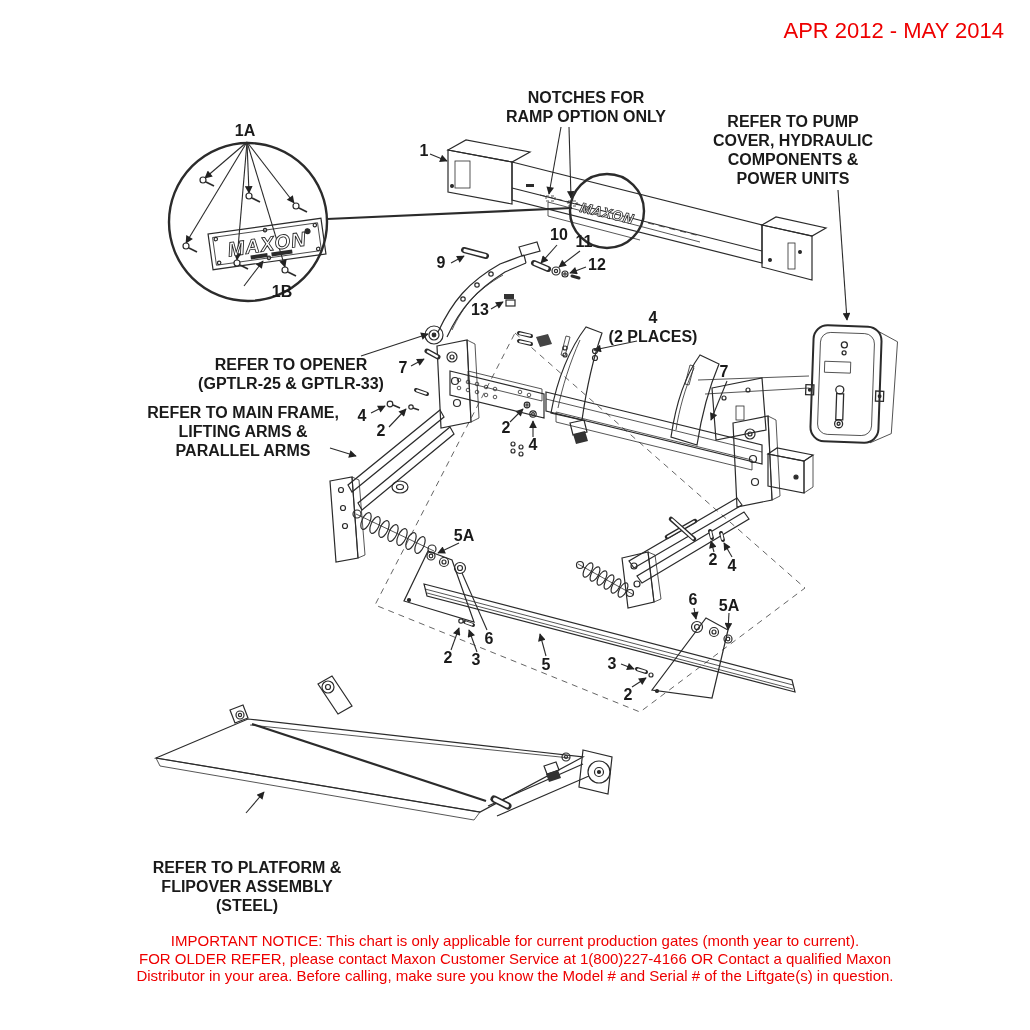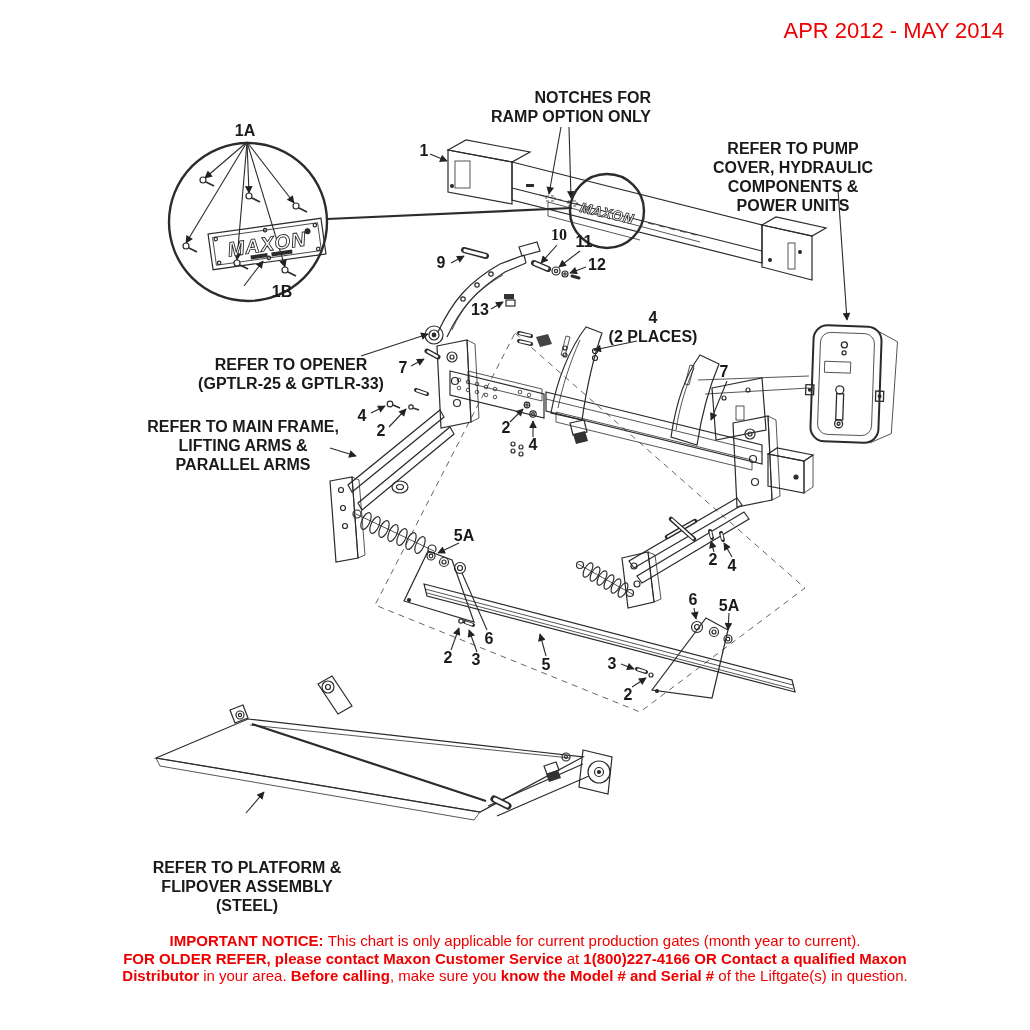--- a/index.html
+++ b/index.html
@@ -15,21 +15,21 @@
   .cap{stroke:var(--line-color);stroke-linecap:round;fill:none;}
   .capw{stroke:#fff;stroke-linecap:round;fill:none;}
   .pl{position:absolute;transform:translate(-50%,-50%);font-weight:bold;font-size:16px;
       white-space:nowrap;z-index:5;}
   .anno{position:absolute;transform:translateX(-50%);text-align:center;font-weight:bold;
         font-size:16px;line-height:19px;white-space:nowrap;z-index:5;}
   .hdr{position:absolute;right:26px;top:18px;font-weight:normal;font-size:22px;
        color:var(--accent-red);white-space:nowrap;z-index:6;}
   .notice{position:absolute;left:0;right:0;top:932px;text-align:center;
           font-size:15px;line-height:17.5px;color:var(--accent-red);z-index:6;}
-  .notice b{font-weight:bold;}
+  .notice b{font-weight:normal;}
   .logo-text{font-weight:bold;font-style:italic;fill:#fff;stroke:var(--line-color);}
 </style>
 </head>
 <body>
 
 <div id="stage">
 
   <svg id="art" width="1030" height="1030" viewBox="0 0 1030 1030">
     <defs>
       <marker id="ah" viewBox="0 0 10 10" refX="9" refY="5" markerWidth="9" markerHeight="7" orient="auto-start-reverse">
@@ -395,54 +395,54 @@
         <circle cx="599" cy="772" r="1.5" fill="#2b2b2b"></circle>
       <path d="M494,799 L508,806" class="cap" stroke-width="7"></path>
       <path d="M495,799.5 L507,805.5" class="capw" stroke-width="4"></path>
       <polygon points="544,766 556,762 559,770 547,774"></polygon>
       <polygon points="546,774 558,770 561,778 549,782" fill="#333" stroke="none"></polygon>
     </g>
   </svg>
 
   <div class="hdr">APR 2012 - MAY 2014</div>
 
-  <div class="anno" style="left:571px;top:88px;text-align:right;">
+  <div class="anno" style="left:586px;top:88px;">
     <div>NOTCHES FOR</div>
     <div>RAMP OPTION ONLY</div>
   </div>
-  <div class="anno" style="left:793px;top:112px;margin-top:27px;">
+  <div class="anno" style="left:793px;top:112px;">
     <div>REFER TO PUMP</div>
     <div>COVER, HYDRAULIC</div>
     <div>COMPONENTS &amp;</div>
     <div>POWER UNITS</div>
   </div>
   <div class="anno" style="left:291px;top:355px;">
     <div>REFER TO OPENER</div>
     <div>(GPTLR-25 &amp; GPTLR-33)</div>
   </div>
-  <div class="anno" style="left:243px;top:417px;">
+  <div class="anno" style="left:243px;top:403px;">
     <div>REFER TO MAIN FRAME,</div>
     <div>LIFTING ARMS &amp;</div>
     <div>PARALLEL ARMS</div>
   </div>
   <div class="anno" style="left:247px;top:858px;">
     <div>REFER TO PLATFORM &amp;</div>
     <div>FLIPOVER ASSEMBLY</div>
     <div>(STEEL)</div>
   </div>
   <div class="anno" style="left:653px;top:308px;">
     <div>4</div>
     <div>(2 PLACES)</div>
   </div>
 
   <div class="pl" style="left:245px;top:131px;">1A</div>
   <div class="pl" style="left:238px;top:292px;margin-left:44px;">1B</div>
   <div class="pl" style="left:424px;top:151px;">1</div>
   <div class="pl" style="left:441px;top:263px;">9</div>
-  <div class="pl" style="left:559px;top:235px;font-family:Liberation Serif, serif;">10</div>
+  <div class="pl" style="left:559px;top:235px;">10</div>
   <div class="pl" style="left:584px;top:242px;">11</div>
   <div class="pl" style="left:597px;top:265px;">12</div>
   <div class="pl" style="left:480px;top:310px;">13</div>
   <div class="pl" style="left:403px;top:368px;">7</div>
   <div class="pl" style="left:362px;top:416px;">4</div>
   <div class="pl" style="left:381px;top:431px;">2</div>
   <div class="pl" style="left:506px;top:428px;">2</div>
   <div class="pl" style="left:533px;top:445px;">4</div>
   <div class="pl" style="left:724px;top:372px;">7</div>
   <div class="pl" style="left:713px;top:560px;">2</div>

